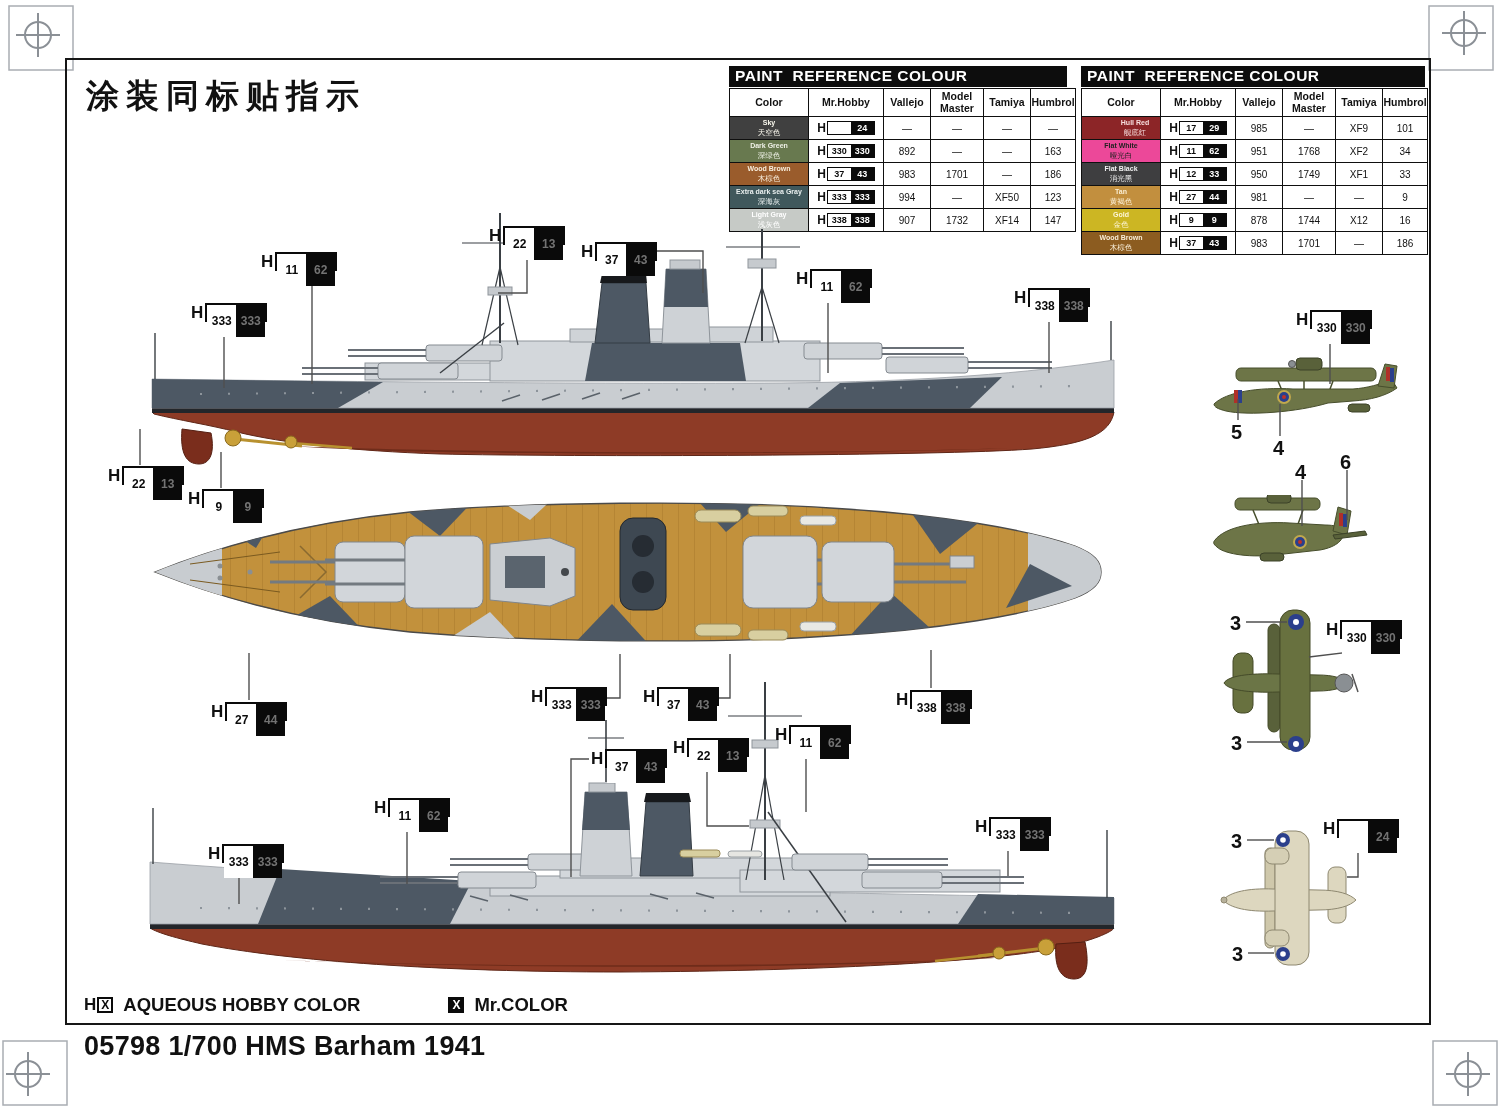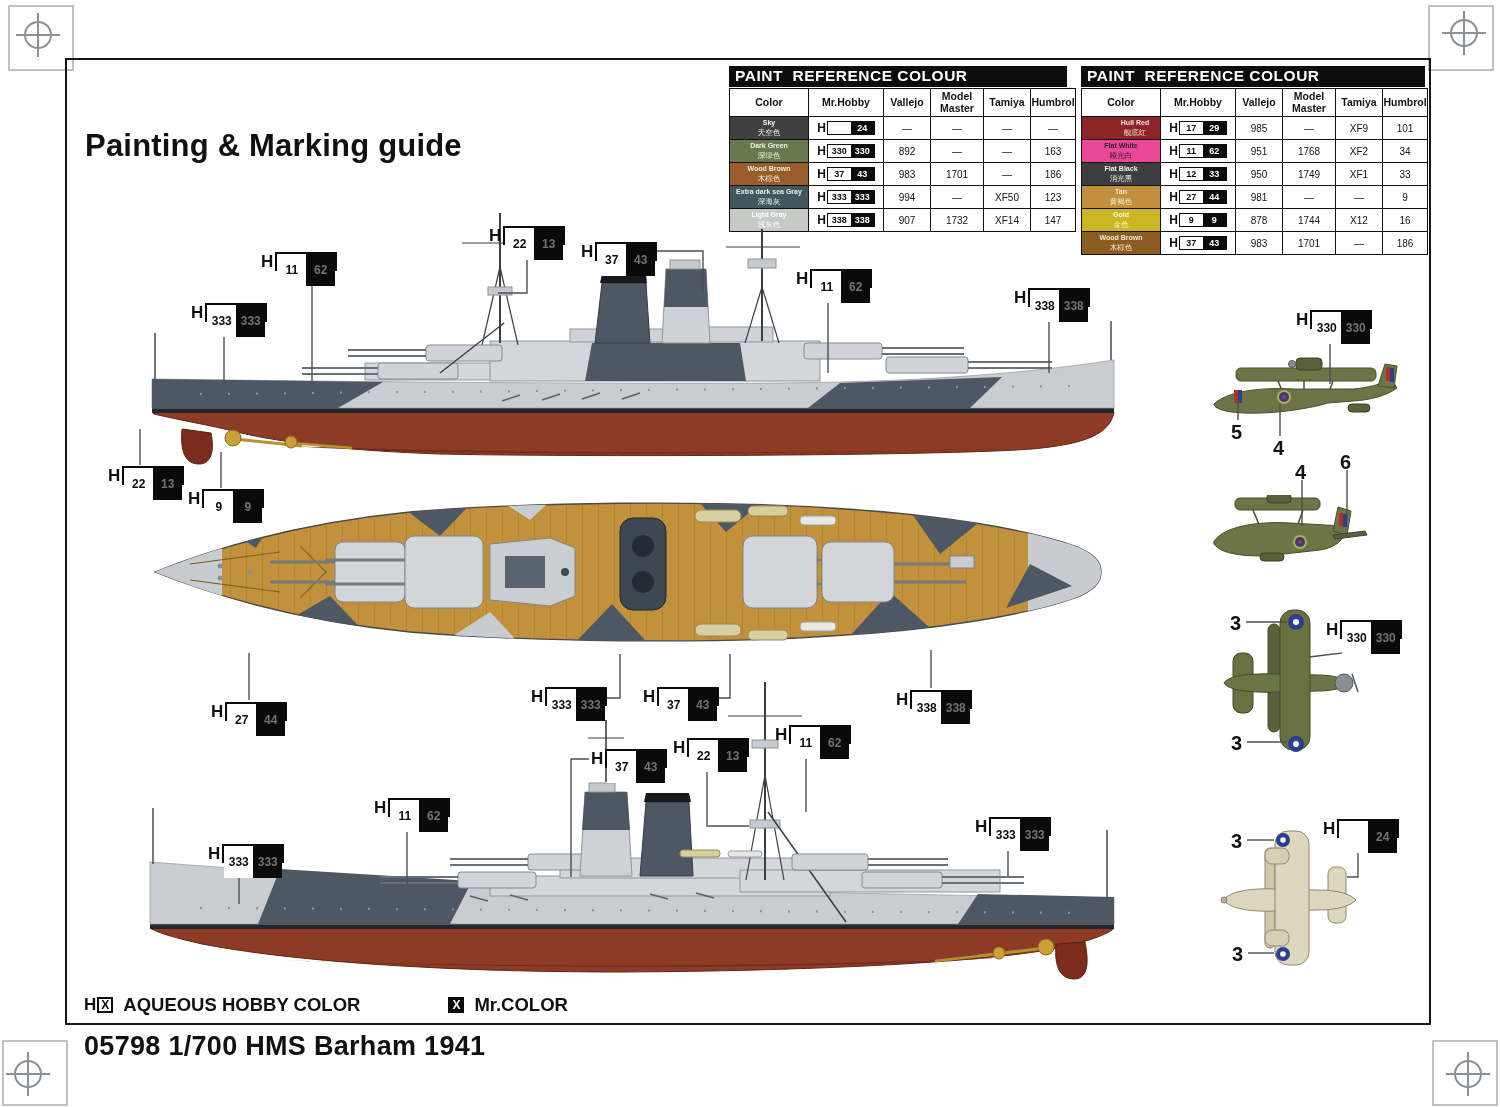--- a/index.html
+++ b/index.html
@@ -86,21 +86,21 @@
   </svg>
   <svg class="regmark" style="left:1432px;top:1040px;" viewBox="0 0 66 66">
     <rect x="1" y="1" width="64" height="64" fill="none" stroke="#a9adb3" stroke-width="1.5"></rect>
     <circle cx="36" cy="34" r="13" fill="none" stroke="#8b9096" stroke-width="2"></circle>
     <line x1="14" y1="34" x2="58" y2="34" stroke="#8b9096" stroke-width="2"></line>
     <line x1="36" y1="12" x2="36" y2="56" stroke="#8b9096" stroke-width="2"></line>
   </svg>
 
   <div id="main-frame"></div>
 
-  <div id="title-en">Painting &amp; Marking guide</div>
+  <div id="title-cn">涂装同标贴指示</div>
 
   <div class="pt" id="paint-table-0">
     <div class="pt-title">PAINT  REFERENCE COLOUR</div>
     <table>
         <thead>
           <tr>
             <th>Color</th>
             <th>Mr.Hobby</th>
             <th>Vallejo</th>
             <th>Model Master</th>

